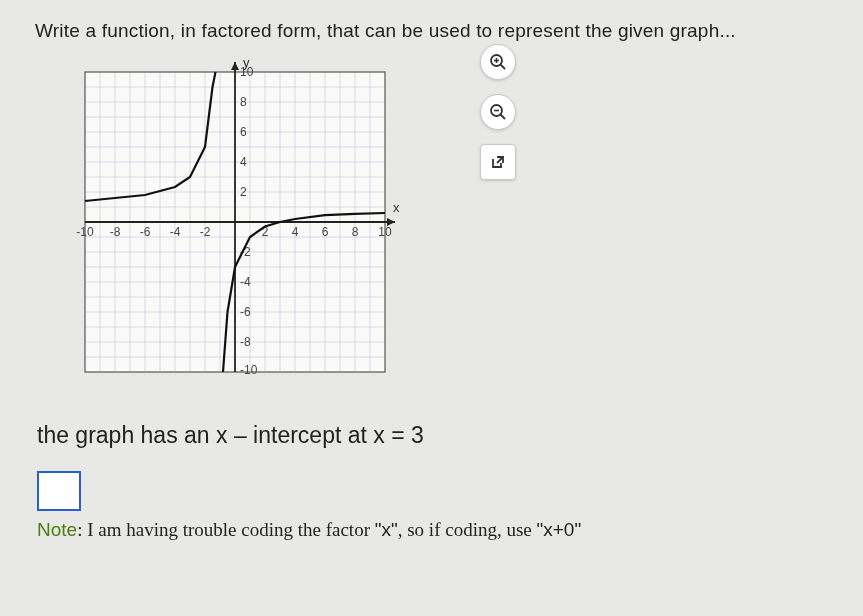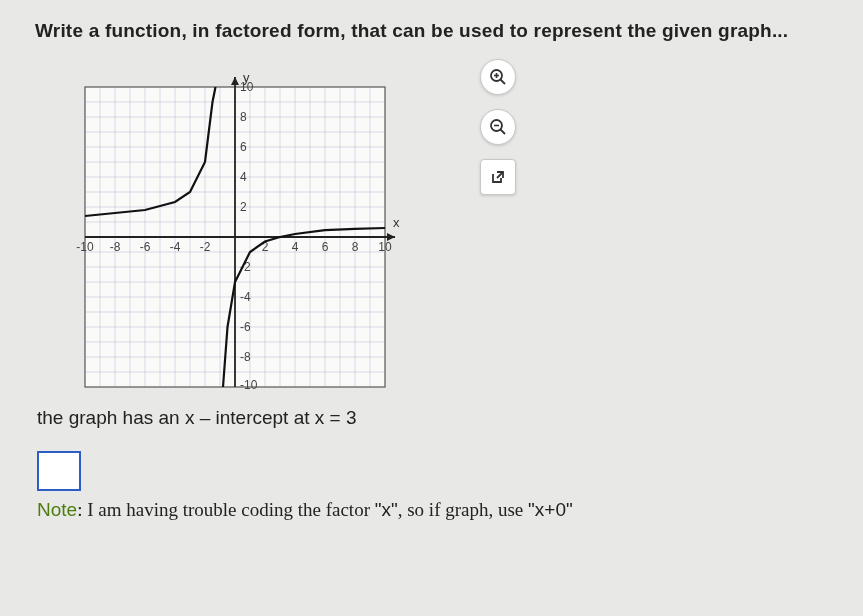--- a/index.html
+++ b/index.html
@@ -8,23 +8,22 @@
       height: 616px;
       background: #e8e8e6;
       font-family: Arial, sans-serif;
       padding: 20px 15px 15px 35px;
       color: #1a1a1a;
       position: relative;
     }
     .prompt {
       font-size: 19px;
       color: #222;
-      margin-bottom: 25px;
+      margin-bottom: 10px;
       letter-spacing: 0.2px;
-      font-weight: bold;
     }
     .main-row {
       display: flex;
       gap: 25px;
       align-items: flex-start;
       margin-left: 30px;
     }
     .chart-wrap {
       position: relative;
       width: 340px;
@@ -44,22 +43,23 @@
       background: #fff;
       border: 1px solid #c8c8c8;
       box-shadow: 0 1px 3px rgba(0,0,0,0.15);
       display: flex;
       align-items: center;
       justify-content: center;
       cursor: pointer;
     }
     .tool-btn.square { border-radius: 4px; }
     .sub-text {
-      font-size: 19px;
+      font-size: 23px;
       color: #222;
+      margin-top: 30px;
       margin-left: 2px;
     }
     .answer-box {
       width: 44px;
       height: 40px;
       border: 2px solid #2b5fc7;
       background: #fff;
       margin-top: 22px;
       margin-left: 2px;
     }
@@ -190,14 +190,14 @@
       </svg>
     </div>
   </div>
 </div>
 
 <div class="sub-text">the graph has an x – intercept at x = 3</div>
 
 <div class="answer-box"></div>
 
 <div class="note-line">
-  <span class="note-label">Note</span><span class="note-rest">: I am having trouble coding the factor </span><span class="quoted">"x"</span><span class="note-rest">, so if graph, use </span><span class="quoted">"x+0"</span>
+  <span class="note-label">Note</span><span class="note-rest">: I am having trouble coding the factor </span><span class="quoted">"x"</span><span class="note-rest">, so if coding, use </span><span class="quoted">"x+0"</span>
 </div>
 
 </body></html>

